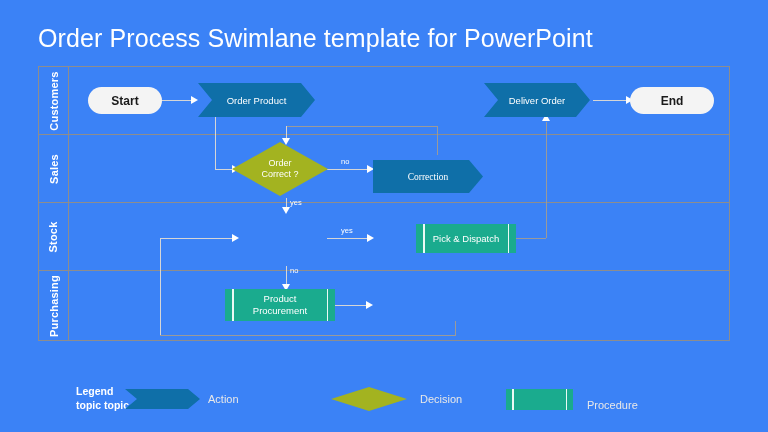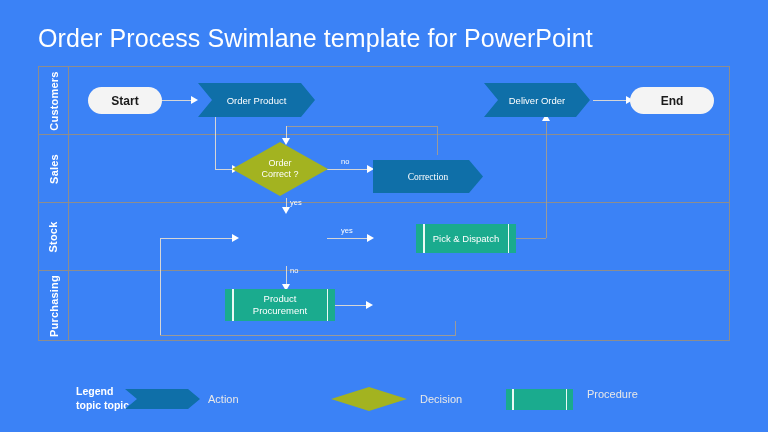--- a/index.html
+++ b/index.html
@@ -323,16 +323,16 @@
       <div>topic topic</div>
     </div>
 
     <div class="legend-chevron" style="left:87px;top:7px;width:75px;height:20px;"></div>
     <div class="legend-text" style="left:170px;top:11px;">Action</div>
 
     <div class="legend-diamond" style="left:293px;top:5px;width:76px;height:24px;"></div>
     <div class="legend-text" style="left:382px;top:11px;">Decision</div>
 
     <div class="legend-proc" style="left:468px;top:7px;width:67px;height:21px;"></div>
-    <div class="legend-text" style="left:549px;top:6px;">Procedure</div>
+    <div class="legend-text" style="left:549px;top:17px;">Procedure</div>
   </div>
 
 </div>
 
 </body></html>

